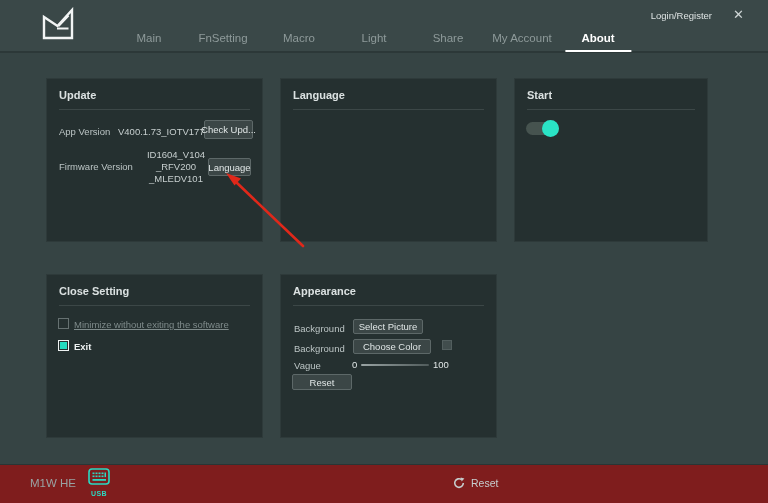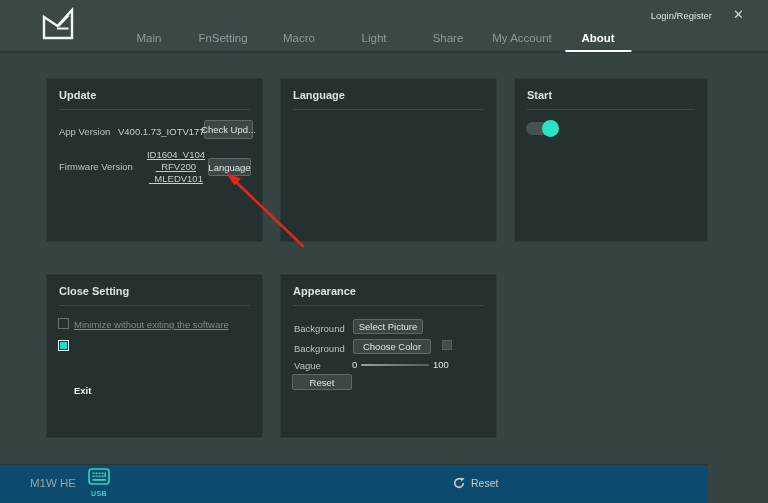--- a/index.html
+++ b/index.html
@@ -45,21 +45,21 @@
   .val { position:absolute; font-size:9.5px; color:#c7cfcf; white-space:nowrap; }
 
   .btn {
     position:absolute; display:flex; align-items:center; justify-content:center;
     background:#3b4646; border:1px solid #5d6868; border-radius:2px;
     font-size:9.5px; color:#e0e6e6; cursor:pointer; white-space:nowrap;
   }
 
   
   .fw-val { position:absolute; left:95px; top:70px; width:135px; text-align:center;
-            font-size:9.5px; color:#c7cfcf; white-space:pre-line; line-height:12px;text-decoration:underline; }
+            font-size:9.5px; color:#c7cfcf; white-space:pre-line; line-height:12px; }
 
   
   .dropdown {
     position:absolute; left:11px; top:43px; width:155px; height:22px;
     background:#3a444c; border-radius:3px; cursor:pointer;
     display:flex; align-items:center;
   }
   .dropdown-text { padding-left:18px; font-size:10px; color:#eef3f3; }
   .dropdown-arrow { position:absolute; right:12px; top:7px; width:0; height:0;
     border-left:5px solid transparent; border-right:5px solid transparent;
@@ -72,33 +72,33 @@
     border-radius:50%; background:#2ae4c6; }
   .toggle-label { position:absolute; left:51px; top:42px; width:120px;
     font-size:9.5px; line-height:12px; color:#ced6d6; }
 
   
   .chk { position:absolute; width:11px; height:11px; cursor:pointer; }
   .chk.unchecked { border:1px solid #667171; background:transparent; }
   .chk.checked { border:1px solid #eef2f2; background:#253030; }
   .chk.checked::after { content:""; position:absolute; left:1px; top:1px; width:7px; height:7px; background:#22dcc0; }
   .chk-label-dim { position:absolute; font-size:9.5px; color:#7f8b8b; white-space:nowrap;text-decoration:underline; }
-  .chk-label-on  { position:absolute; font-size:9.5px; color:#eef2f2; font-weight:bold; white-space:nowrap;margin-top:44px; }
+  .chk-label-on  { position:absolute; font-size:9.5px; color:#eef2f2; font-weight:bold; white-space:nowrap; }
 
   
   .swatch { position:absolute; left:161px; top:65px; width:10px; height:10px;
     background:#414d4d; border:1px solid #525e5e; cursor:pointer; }
   .slider-min { position:absolute; left:71px; top:84px; font-size:9.5px; color:#e0e6e6; }
   .slider-max { position:absolute; left:152px; top:84px; font-size:9.5px; color:#e0e6e6; }
   .slider-track { position:absolute; left:80px; top:89px; width:68px; height:2px; border-radius:1px;
     background:linear-gradient(to right,#99a3a3,#505b5b); cursor:pointer; }
 
   
-  .bottombar { position:absolute; left:0; top:464px; width:708px; height:39px;
-    background:#0c4a6e; border-top:1px solid #2a3535; }
+  .bottombar { position:absolute; left:0; top:464px; width:768px; height:39px;
+    background:#7f1d1d; border-top:1px solid #2a3535; }
   .device-name { position:absolute; left:30px; top:12px; font-size:11.5px; color:#99a3a3; }
   .usb-block { position:absolute; left:86px; top:3px; width:26px; text-align:center; cursor:default; }
   .usb-label { font-size:7px; font-weight:bold; color:#2ad9c2; letter-spacing:0.4px; margin-top:1px; }
   .reset-group { position:absolute; left:453px; top:12px; display:flex; align-items:center; gap:6px;
     font-size:10.5px; color:#c6cece; cursor:pointer; }
   .config-group { position:absolute; left:540px; top:13px; display:flex; align-items:flex-start; }
   .config-label { font-size:10.5px; color:#bdc6c6; }
   .config-value { display:inline-block; width:92px; text-align:center; font-size:10.5px;
     color:#d2d9d9; border-bottom:1px solid #9aa4a4; padding-bottom:2px; cursor:text; }
 

